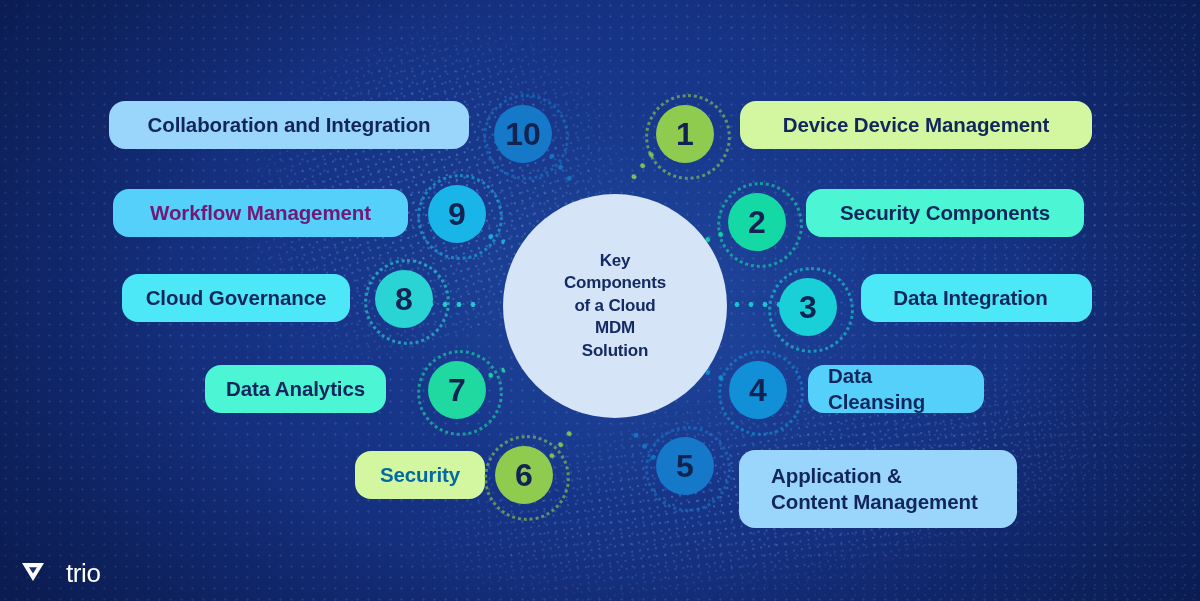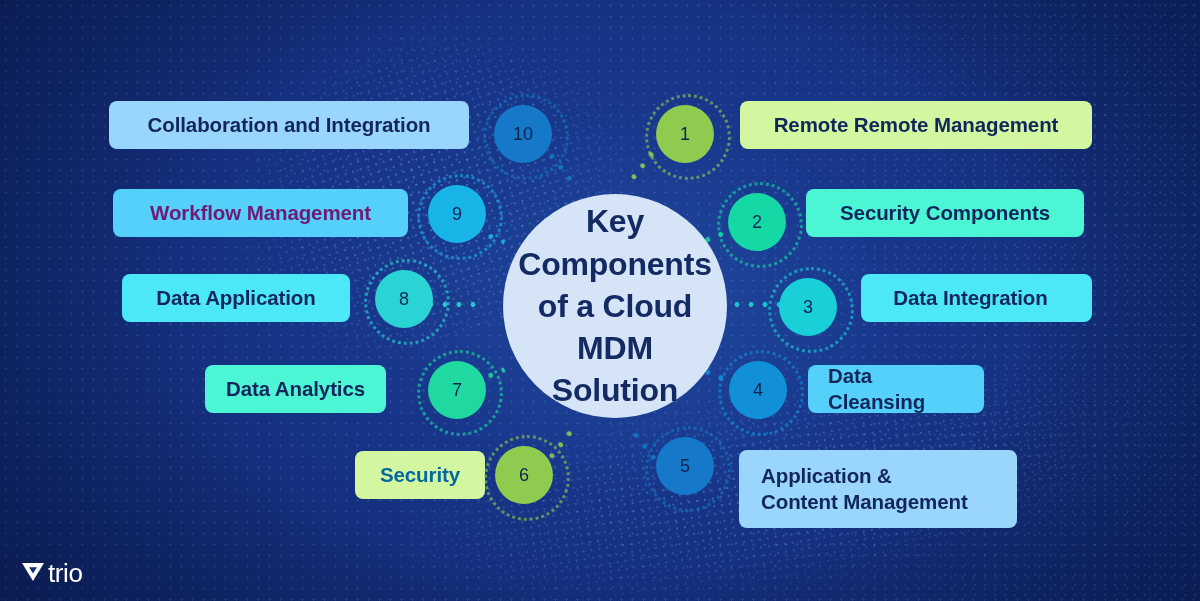--- a/index.html
+++ b/index.html
@@ -66,40 +66,40 @@
     width: 224px; height: 224px;
     border-radius: 50%;
     background: #d6e4f8;
     display: flex;
     align-items: center;
     justify-content: center;
     z-index: 6;
   }
   .hub-text {
     color: #132a63;
-    font-size: 32px;
+    font-size: 17px;
     font-weight: 700;
     line-height: 1.32;
     text-align: center;
     letter-spacing: -0.2px;
     white-space: pre-line;
     padding: 0 10px;
   }
 
   
   .node {
     position: absolute;
     width: 58px; height: 58px;
     border-radius: 50%;
     display: flex;
     align-items: center;
     justify-content: center;
     color: #102352;
-    font-size: 18px;
-    font-weight: 400;
+    font-size: 32px;
+    font-weight: 700;
     z-index: 5;
   }
   .node::after {
     content: "";
     position: absolute;
     left: -11px; top: -11px;
     width: 80px; height: 80px;
     border-radius: 50%;
     border: 3.5px dotted currentColor;
     opacity: .62;
@@ -114,43 +114,43 @@
     z-index: 3;
     background-image: radial-gradient(circle, currentColor 2.4px, transparent 2.6px);
     background-size: 14px 7px;
     background-repeat: repeat-x;
     opacity: .9;
   }
 
   
   .pill {
     position: absolute;
-    border-radius: 8px;
+    border-radius: 16px;
     display: flex;
     align-items: center;
     color: #12265c;
     font-size: 20.5px;
     font-weight: 700;
     letter-spacing: -0.1px;
     z-index: 4;
     box-sizing: border-box;
     line-height: 1.28;
     white-space: pre-line;
   }
-  .pill.right { justify-content: flex-start; padding-left: 22px; padding-right: 20px; }
+  .pill.right { justify-content: flex-start; padding-left: 32px; padding-right: 20px; }
   .pill.right.centered { justify-content: center; padding-left: 20px; }
   .pill.left { justify-content: center; padding-left: 20px; padding-right: 20px; }
 
   
   .logo {
     position: absolute;
     left: 18px; top: 556px;
     display: flex;
     align-items: center;
-    gap: 0;
+    gap: 18px;
     z-index: 8;
   }
   .logo-text {
     color: #ffffff;
     font-size: 26px;
     font-weight: 400;
     letter-spacing: -0.4px;
   }
 </style>
 </head>
@@ -183,21 +183,21 @@
 Components
 of a Cloud
 MDM
 Solution</div>
   </div>
 
   <div id="item-layer">
       <div class="node" style="left: 656px; top: 105px; background: rgb(143, 203, 79); color: rgb(143, 203, 79);">
         <span class="num" style="color: rgb(16, 35, 82);">1</span>
       </div>
-      <div class="pill right centered" style="left: 740px; top: 101px; width: 352px; height: 48px; background: rgb(210, 247, 160); color: rgb(18, 38, 92);">Remote Remote Management</div>
+      <div class="pill right centered" style="left: 740px; top: 101px; width: 352px; height: 48px; background: rgb(210, 247, 160); color: rgb(18, 38, 92);">Device Device Management</div>
       <div class="node" style="left: 728px; top: 193px; background: rgb(20, 217, 164); color: rgb(20, 217, 164);">
         <span class="num" style="color: rgb(16, 35, 82);">2</span>
       </div>
       <div class="pill right centered" style="left: 806px; top: 189px; width: 278px; height: 48px; background: rgb(76, 245, 212); color: rgb(18, 38, 92);">Security Components</div>
       <div class="node" style="left: 779px; top: 278px; background: rgb(25, 207, 216); color: rgb(25, 207, 216);">
         <span class="num" style="color: rgb(16, 35, 82);">3</span>
       </div>
       <div class="pill right centered" style="left: 861px; top: 274px; width: 231px; height: 48px; background: rgb(76, 232, 248); color: rgb(18, 38, 92); padding-left: 8px;">Data Integration</div>
       <div class="node" style="left: 729px; top: 361px; background: rgb(17, 144, 216); color: rgb(17, 144, 216);">
         <span class="num" style="color: rgb(16, 35, 82);">4</span>
@@ -212,21 +212,21 @@
         <span class="num" style="color: rgb(16, 35, 82);">6</span>
       </div>
       <div class="pill left" style="left: 355px; top: 451px; width: 130px; height: 48px; background: rgb(210, 247, 160); color: #0369a1;">Security</div>
       <div class="node" style="left: 428px; top: 361px; background: rgb(31, 217, 160); color: rgb(31, 217, 160);">
         <span class="num" style="color: rgb(16, 35, 82);">7</span>
       </div>
       <div class="pill left" style="left: 205px; top: 365px; width: 181px; height: 48px; background: rgb(76, 245, 212); color: rgb(18, 38, 92);">Data Analytics</div>
       <div class="node" style="left: 375px; top: 270px; background: rgb(43, 212, 212); color: rgb(43, 212, 212);">
         <span class="num" style="color: rgb(16, 35, 82);">8</span>
       </div>
-      <div class="pill left" style="left: 122px; top: 274px; width: 228px; height: 48px; background: rgb(76, 232, 248); color: rgb(18, 38, 92);">Data Application</div>
+      <div class="pill left" style="left: 122px; top: 274px; width: 228px; height: 48px; background: rgb(76, 232, 248); color: rgb(18, 38, 92);">Cloud Governance</div>
       <div class="node" style="left: 428px; top: 185px; background: rgb(25, 181, 232); color: rgb(25, 181, 232);">
         <span class="num" style="color: rgb(16, 35, 82);">9</span>
       </div>
       <div class="pill left" style="left: 113px; top: 189px; width: 295px; height: 48px; background: rgb(84, 208, 251); color: #701a75;">Workflow Management</div>
       <div class="node" style="left: 494px; top: 105px; background: rgb(21, 120, 200); color: rgb(21, 120, 200);">
         <span class="num" style="color: rgb(16, 35, 82);">10</span>
       </div>
       <div class="pill left" style="left: 109px; top: 101px; width: 360px; height: 48px; background: rgb(154, 213, 251); color: rgb(18, 38, 92);">Collaboration and Integration</div>
     </div>
 

